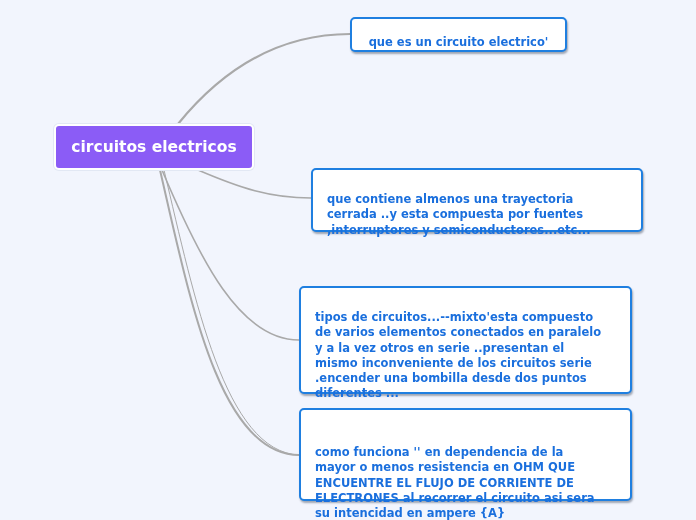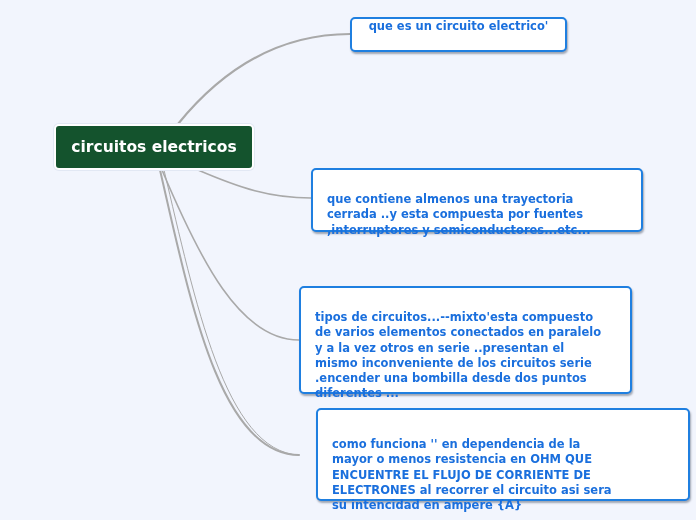--- a/index.html
+++ b/index.html
@@ -26,21 +26,21 @@
       stroke: #a9a9a9;
       stroke-linecap: round;
     }
     .root-node {
       position: absolute;
       left: 54px;
       top: 124px;
       width: 200px;
       height: 46px;
       box-sizing: border-box;
-      background: #14532d;
+      background: #8b5cf6;
       border: 2px solid #ffffff;
       border-radius: 5px;
       box-shadow: 0 0 0 1px #e2e8f4;
       display: flex;
       align-items: center;
       justify-content: center;
       color: #ffffff;
       font-weight: bold;
       font-size: 15.5px;
     }
@@ -55,34 +55,34 @@
       font-weight: bold;
       font-size: 11.5px;
       line-height: 15.2px;
       white-space: pre-line;
     }
     .topic-node .topic-text {
       display: block;
     }
     #node-1 {
       left: 350px; top: 17px; width: 217px; height: 35px;
-      display: flex; align-items: flex-start; justify-content: center;
+      display: flex; align-items: flex-end; justify-content: center;
       padding: 0 6px;
     }
     #node-2 {
       left: 311px; top: 168px; width: 332px; height: 64px;
       padding: 7px 12px 0 14px;
     }
     #node-3 {
       left: 299px; top: 286px; width: 333px; height: 108px;
       padding: 7px 10px 0 14px;
     }
     #node-4 {
-      left: 316px; top: 408px; width: 374px; height: 93px;
-      padding: 12px 10px 0 14px;
+      left: 299px; top: 408px; width: 333px; height: 93px;
+      padding: 20px 10px 0 14px;
     }
   </style>
 </head>
 <body>
 
 <svg class="connectors" viewBox="0 0 696 520">
 
   <path d="M178,124 C230,60 290,34 350,34" stroke-width="2.2"></path>
 
   <path d="M198,170 C240,188 270,198 311,198" stroke-width="1.6"></path>

